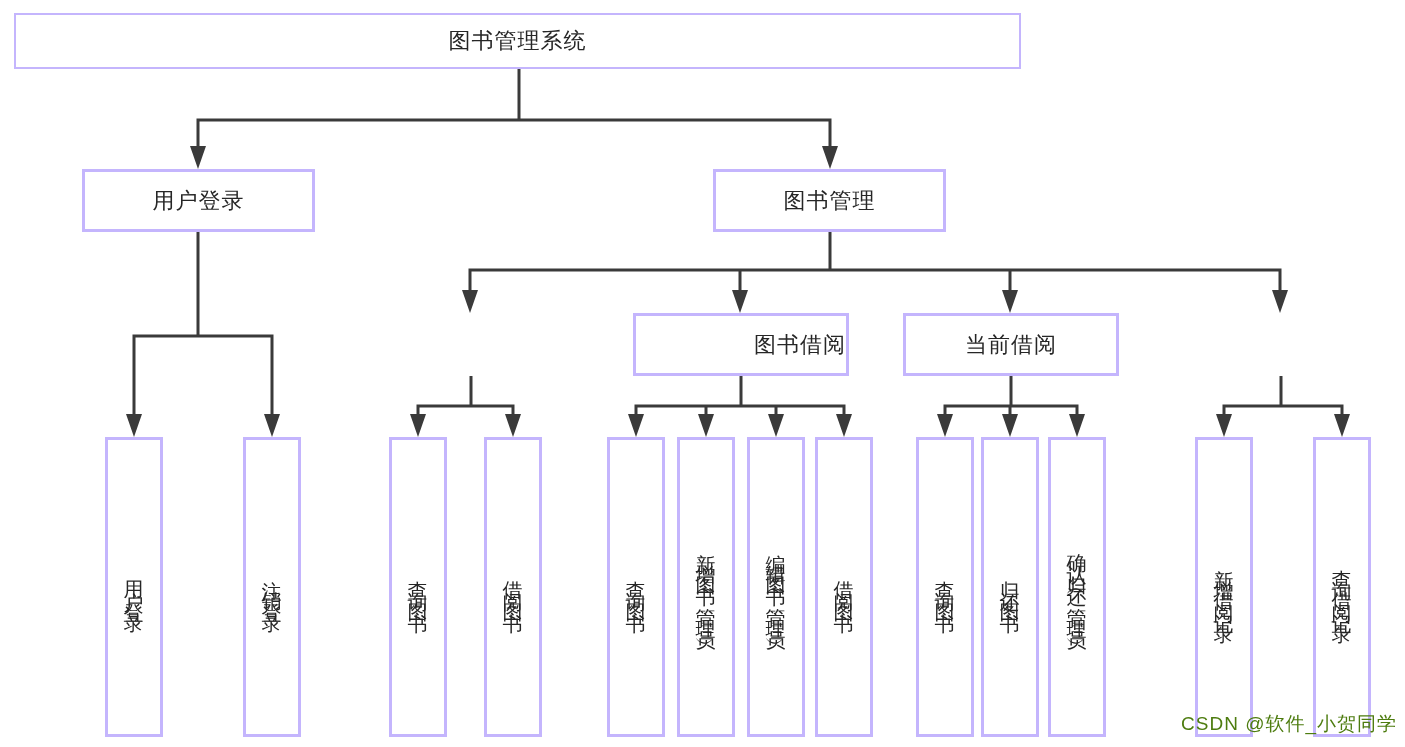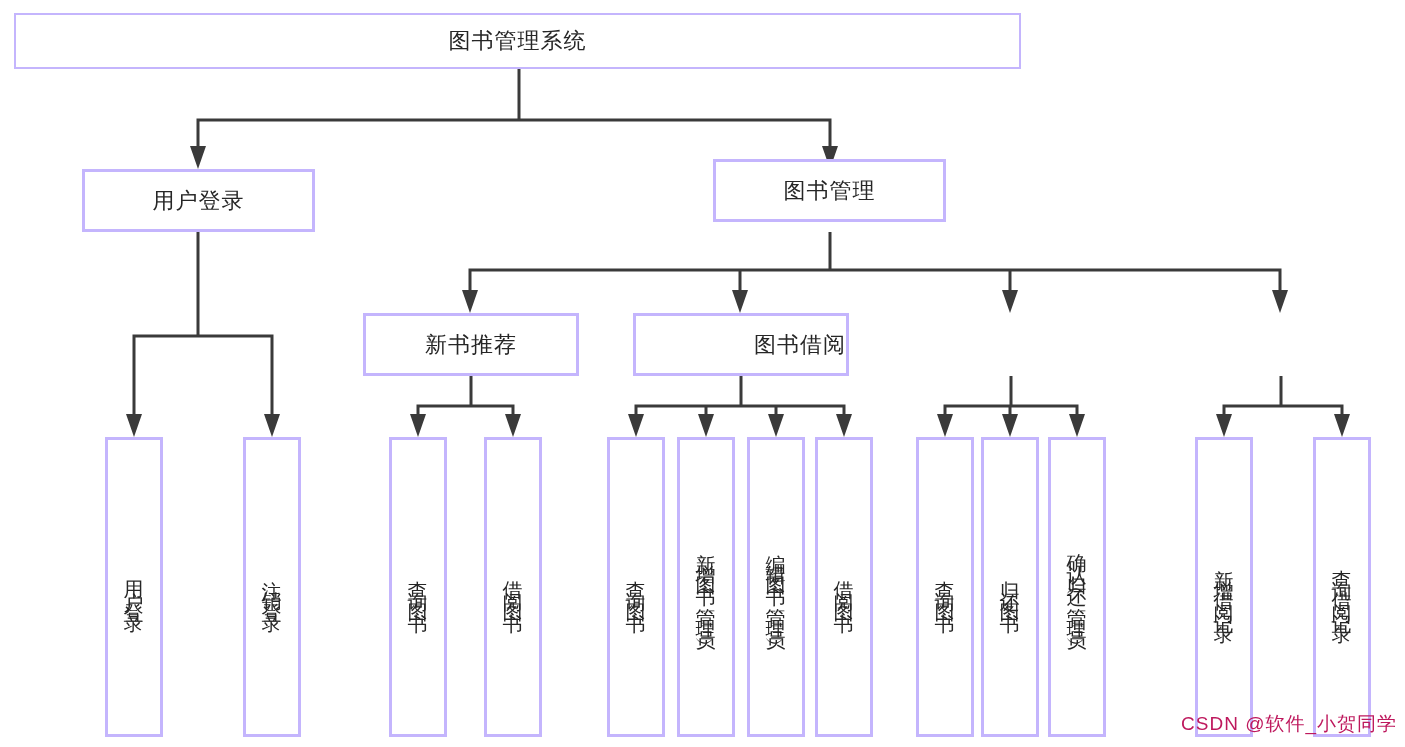--- a/index.html
+++ b/index.html
@@ -38,21 +38,21 @@
     font-size: 20px;
     line-height: 1;
     letter-spacing: 11px;
     white-space: nowrap;
   }
   #watermark {
     position: absolute;
     right: 8px;
     bottom: 10px;
     font-size: 19px;
-    color: #be185d;
+    color: #4d7c0f;
     letter-spacing: 1px;
     white-space: nowrap;
   }
   .stroke { stroke: #3a3a3a; stroke-width: 3; fill: none; }
   .arrow { fill: #3a3a3a; stroke: none; }
 </style>
 </head>
 <body>
 
 <div id="canvas">
@@ -93,29 +93,29 @@
     <polygon class="arrow" points="1334,414 1350,414 1342,437"></polygon>
   </svg>
 
   <div class="box root" style="left:14px; top:13px; width:1007px; height:56px;">
     <span class="hlabel">图书管理系统</span>
   </div>
 
   <div class="box" style="left:82px; top:169px; width:233px; height:63px;">
     <span class="hlabel">用户登录</span>
   </div>
-  <div class="box" style="left:713px; top:159px; width:233px; height:63px;">
+  <div class="box" style="left:713px; top:169px; width:233px; height:63px;">
     <span class="hlabel">图书管理</span>
   </div>
 
-  <div class="box" style="left:363px; top:313px; width:216px; height:63px;">
-    <span class="hlabel">新书推荐</span>
-  </div>
   <div class="box" style="left:633px; top:313px; width:216px; height:63px;justify-content:flex-end;">
     <span class="hlabel">图书借阅</span>
+  </div>
+  <div class="box" style="left:903px; top:313px; width:216px; height:63px;">
+    <span class="hlabel">当前借阅</span>
   </div>
 
   <div class="box" style="left:105px; top:437px; width:58px; height:300px;">
     <span class="vlabel">用户登录</span>
   </div>
   <div class="box" style="left:243px; top:437px; width:58px; height:300px;">
     <span class="vlabel">注销登录</span>
   </div>
 
   <div class="box" style="left:389px; top:437px; width:58px; height:300px;">

